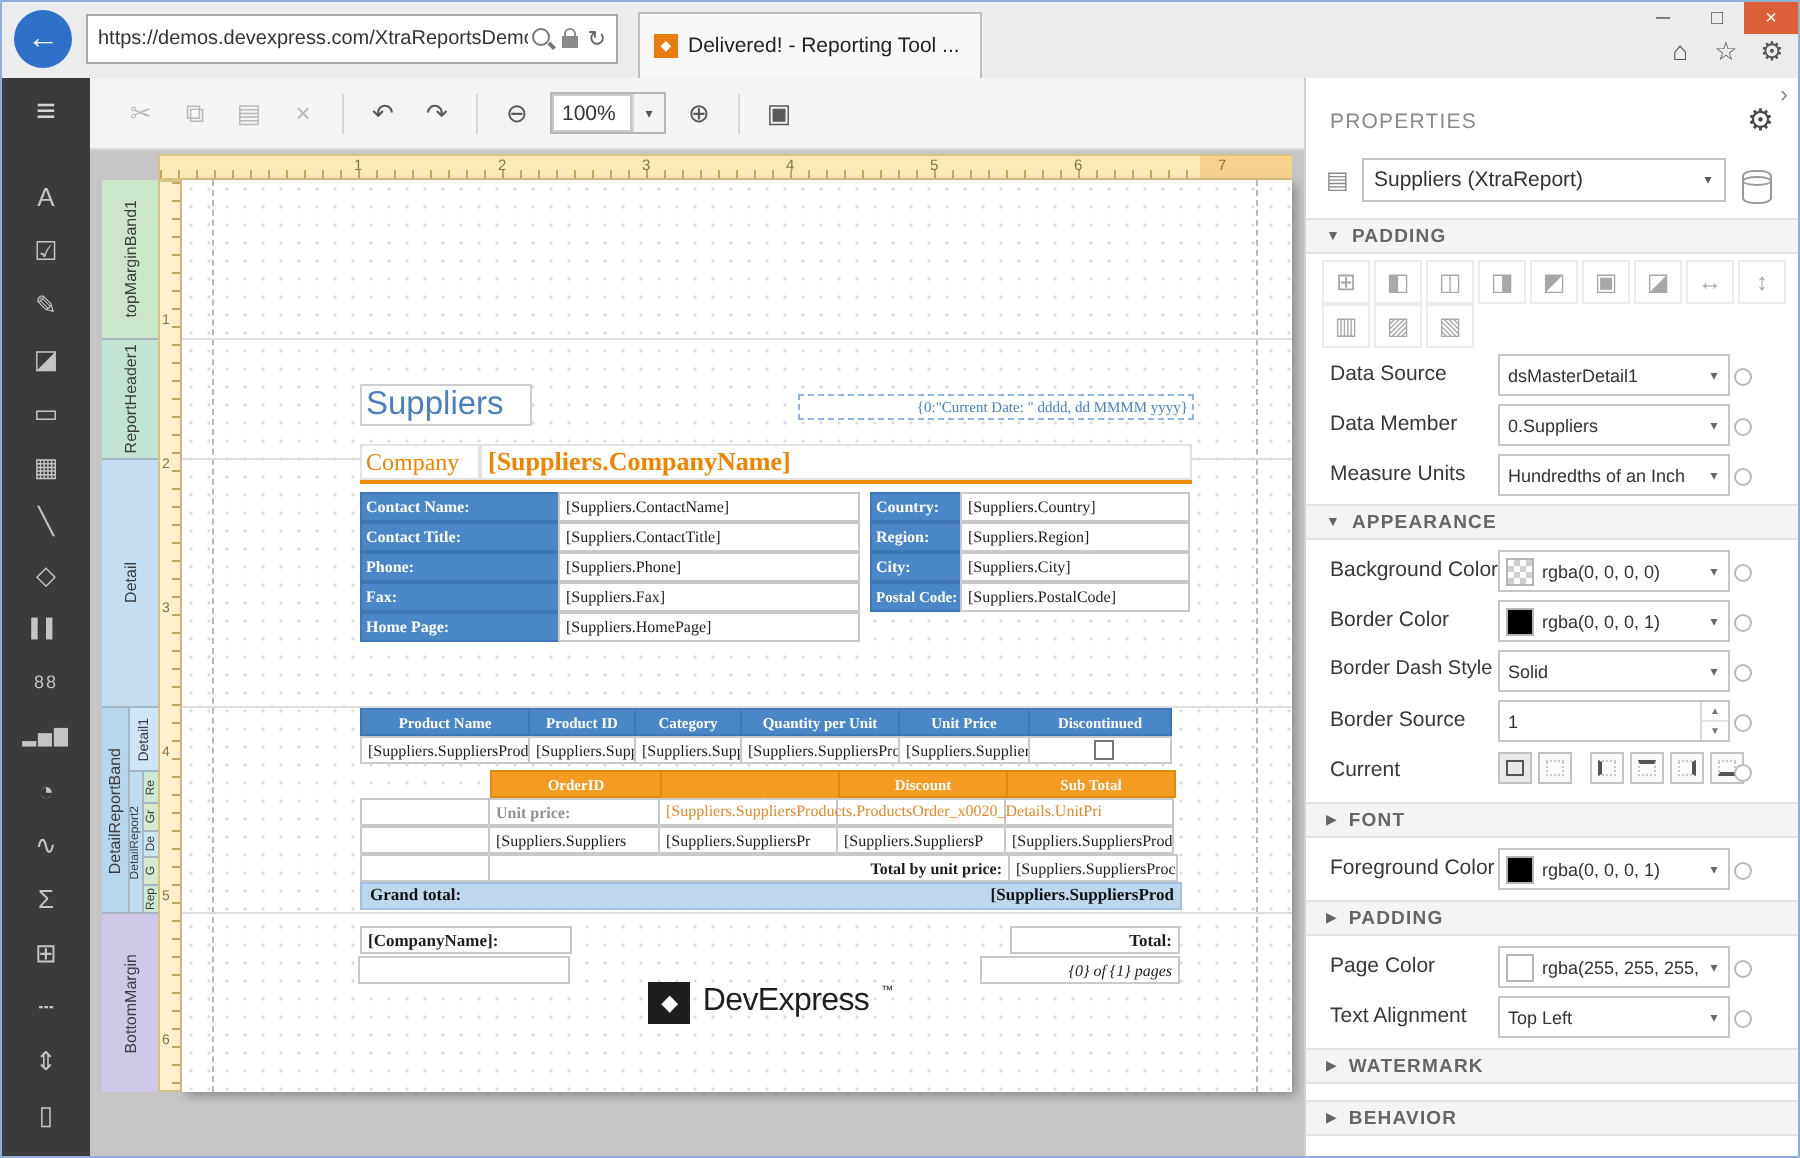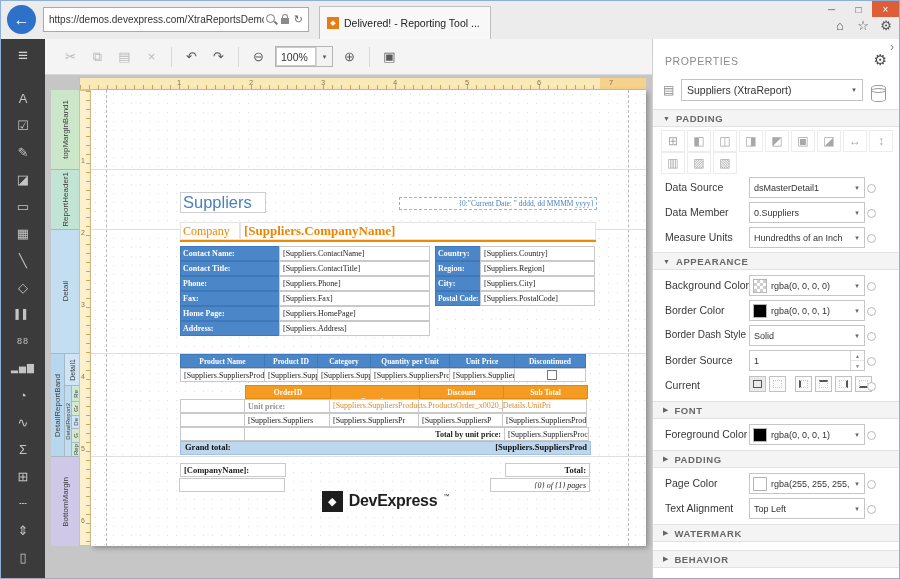--- a/index.html
+++ b/index.html
@@ -75,21 +75,21 @@
   .lbl{background:#4a86c8;border:1px solid #3f78b8;color:#fff;font-weight:bold;font-size:8px;padding-left:2px}
   .val{border:1px solid #c9c9c9;color:#1d1d1d;font-size:8px;padding-left:3px}
   .th{background:#4a86c8;border:1px solid #3f78b8;color:#fff;font-weight:bold;font-size:7.5px;justify-content:center}
   .oh{background:#f59b22;border:1px solid #e08a10;color:#fff;font-weight:bold;font-size:7.5px;justify-content:center}
   .right{justify-content:flex-end;padding-right:3px;padding-left:0}
   .chk{width:8px;height:8px;border:1px solid #777;background:#fff;margin:0 auto}
   .grand{background:#bdd7ee;border:1px solid #a3c2e2;font-size:8.5px;font-weight:bold;color:#111;align-items:flex-start;display:flex}
   .ital{font-style:italic}
   .logo{position:absolute;display:flex;align-items:center;justify-content:center;gap:6px;font-family:"Liberation Sans",sans-serif}
   .logo-sq{width:21px;height:21px;background:#1e1e1e;color:#fff;display:flex;align-items:center;justify-content:center;font-size:11px}
-  .logo-tx{font-size:16px;font-weight:bold;color:#1e1e1e;letter-spacing:-.3px}
+  .logo-tx{font-size:16px;font-weight:normal;color:#1e1e1e;letter-spacing:-.3px}
   .logo-tm{font-size:6px;color:#1e1e1e;align-self:flex-start;margin-top:4px}
   
   .panel{position:absolute;left:651px;top:38px;width:249px;height:541px;background:#fff;border-left:1px solid #cfcfcf;box-sizing:border-box}
   .collapse{position:absolute;top:1px;right:7px;color:#888;font-size:12px}
   .ptitle{position:absolute;left:12px;top:16px;font-size:10.5px;color:#8a8a8a;letter-spacing:.6px}
   .pgear{position:absolute;right:14px;top:12px;font-size:15px;color:#4a4a4a}
   .selicon{position:absolute;left:10px;top:44px;font-size:12px;color:#8a8a8a}
   .sel{position:absolute;left:28px;top:40px;width:182px;height:22px;border:1px solid #c3c3c3;display:flex;align-items:stretch;box-sizing:border-box}
   .sel .txt{flex:1;font-size:10.5px;color:#333;padding-left:5px;display:flex;align-items:center;white-space:nowrap;overflow:hidden}
   .sel .car{width:16px;display:flex;align-items:center;justify-content:center;font-size:7px;color:#555}
@@ -353,24 +353,20 @@
         <span class="cell val" style="width:151px;height:15px">[Suppliers.Phone]</span>
       </div>
       <div class="rrow" style="left:89px;top:216px">
         <span class="cell lbl" style="width:100px;height:15px">Home Page:</span>
         <span class="cell val" style="width:151px;height:15px">[Suppliers.HomePage]</span>
       </div>
       <div class="rrow" style="left:89px;top:201px">
         <span class="cell lbl" style="width:100px;height:15px">Fax:</span>
         <span class="cell val" style="width:151px;height:15px">[Suppliers.Fax]</span>
       </div>
-      <div class="rrow" style="left:89px;top:231px">
-        <span class="cell lbl" style="width:100px;height:15px">Address:</span>
-        <span class="cell val" style="width:151px;height:15px">[Suppliers.Address]</span>
-      </div>
 
       <div class="rrow" style="left:344px;top:156px">
         <span class="cell lbl" style="width:46px;height:15px">Country:</span>
         <span class="cell val" style="width:115px;height:15px">[Suppliers.Country]</span>
       </div>
       <div class="rrow" style="left:344px;top:171px">
         <span class="cell lbl" style="width:46px;height:15px">Region:</span>
         <span class="cell val" style="width:115px;height:15px">[Suppliers.Region]</span>
       </div>
       <div class="rrow" style="left:344px;top:186px">

